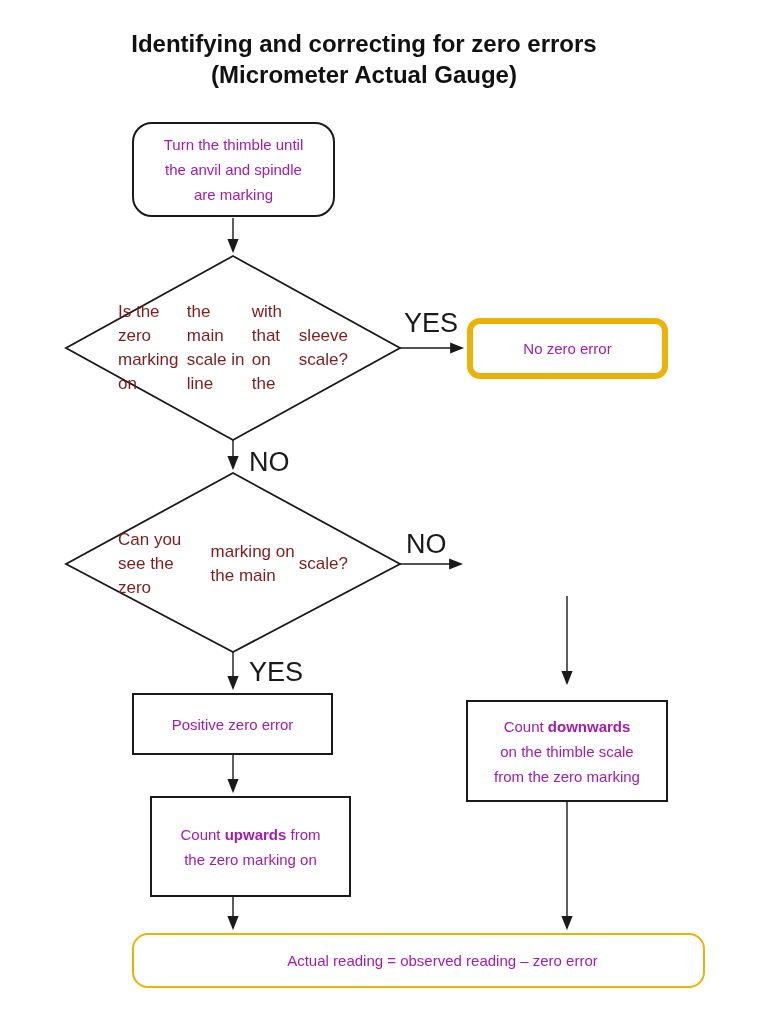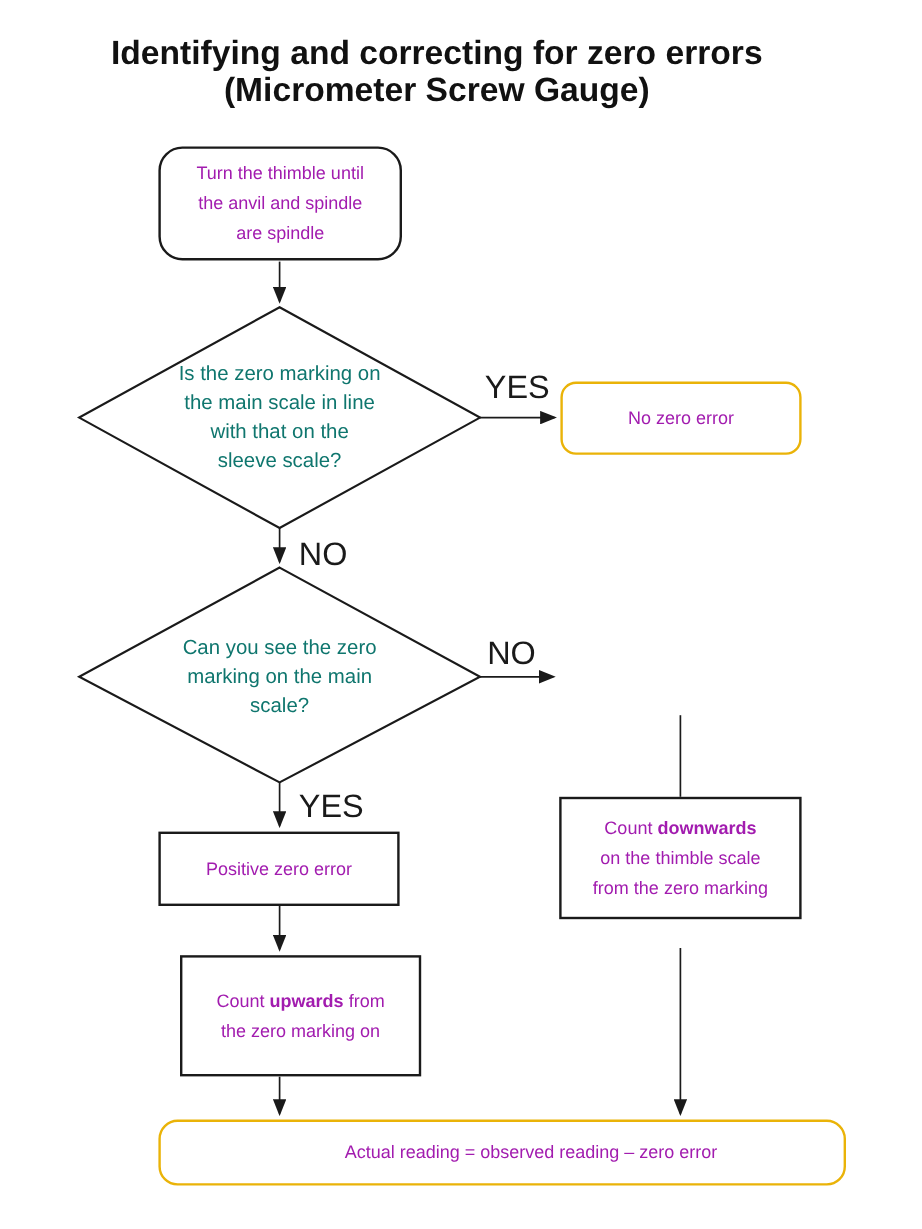--- a/index.html
+++ b/index.html
@@ -19,63 +19,63 @@
   #edges-layer {
     position: absolute;
     left: 0; top: 0;
     width: 768px; height: 1024px;
   }
   .abs { position: absolute; }
   .title {
     left: 0; top: 28px; width: 728px;
     text-align: center;
     font-weight: bold;
-    font-size: 28px;
+    font-size: 24px;
     line-height: 31px;
     color: #111111;
   }
   .node {
     display: flex;
     flex-direction: column;
     align-items: center;
     justify-content: center;
     text-align: center;
     font-size: 15px;
     line-height: 25px;
     background: #ffffff;
     box-sizing: border-box;
     color: #a21caf;
   }
   .node.rounded-lg { border: 2.5px solid #1a1a1a; border-radius: 20px; }
-  .node.rounded-sm { border: 2px solid #eab308; border-radius: 13px; }
+  .node.rounded-sm { border: 6px solid #eab308; border-radius: 13px; }
   .node.sharp { border: 2.5px solid #1a1a1a; border-radius: 0; }
   .diamond-text {
     display: flex;
-    flex-direction: column;
+    flex-direction: row;
     align-items: center;
     justify-content: center;
-    text-align: center;
+    text-align: left;
     font-size: 17px;
     line-height: 24px;
-    color: #0f766e;
+    color: #7f1d1d;
   }
   .edge-label {
     font-size: 27px;
     color: #1a1a1a;
     white-space: nowrap;
   }
   
   #node-start   { left: 132px; top: 122px; width: 203px; height: 95px; }
   #d1-text      { left: 118px; top: 300px; width: 230px; height: 96px; }
   #node-nozero  { left: 467px; top: 318px; width: 201px; height: 61px; }
   #d2-text      { left: 118px; top: 528px; width: 230px; height: 72px; }
   #node-negative{ left: 466px; top: 533px; width: 202px; height: 63px; }
   #node-positive{ left: 132px; top: 693px; width: 201px; height: 62px; }
   #node-countup { left: 132px; top: 796px; width: 201px; height: 101px; margin-left: 18px; }
-  #node-countdn { left: 466px; top: 664px; width: 202px; height: 102px; }
+  #node-countdn { left: 466px; top: 700px; width: 202px; height: 102px; }
   #node-final   { left: 132px; top: 933px; width: 573px; height: 55px; border-radius: 16px; border-width: 2px; padding-left: 48px; }
   #label-yes1   { left: 404px; top: 308px; }
   #label-no1    { left: 249px; top: 447px; }
   #label-no2    { left: 406px; top: 529px; }
   #label-yes2   { left: 249px; top: 657px; }
 </style>
 </head>
 <body>
 
 <div id="canvas">
@@ -96,27 +96,27 @@
     <line x1="400" y1="564" x2="461" y2="564" stroke="#1a1a1a" stroke-width="1.4" marker-end="url(#arrowhead)"></line>
     <line x1="233" y1="652" x2="233" y2="688" stroke="#1a1a1a" stroke-width="1.4" marker-end="url(#arrowhead)"></line>
     <line x1="233" y1="755" x2="233" y2="791" stroke="#1a1a1a" stroke-width="1.4" marker-end="url(#arrowhead)"></line>
     <line x1="567" y1="596" x2="567" y2="683" stroke="#1a1a1a" stroke-width="1.4" marker-end="url(#arrowhead)"></line>
     <line x1="233" y1="897" x2="233" y2="928" stroke="#1a1a1a" stroke-width="1.4" marker-end="url(#arrowhead)"></line>
     <line x1="567" y1="790" x2="567" y2="928" stroke="#1a1a1a" stroke-width="1.4" marker-end="url(#arrowhead)"></line>
   </svg>
 
   <div class="abs title">
     <div>Identifying and correcting for zero errors</div>
-    <div>(Micrometer Screw Gauge)</div>
+    <div>(Micrometer Actual Gauge)</div>
   </div>
 
   <div id="node-start" class="abs node rounded-lg">
     <div>Turn the thimble until</div>
     <div>the anvil and spindle</div>
-    <div>are spindle</div>
+    <div>are marking</div>
   </div>
 
   <div id="d1-text" class="abs diamond-text">
     <div>Is the zero marking on</div>
     <div>the main scale in line</div>
     <div>with that on the</div>
     <div>sleeve scale?</div>
   </div>
 
   <div id="label-yes1" class="abs edge-label">YES</div>

